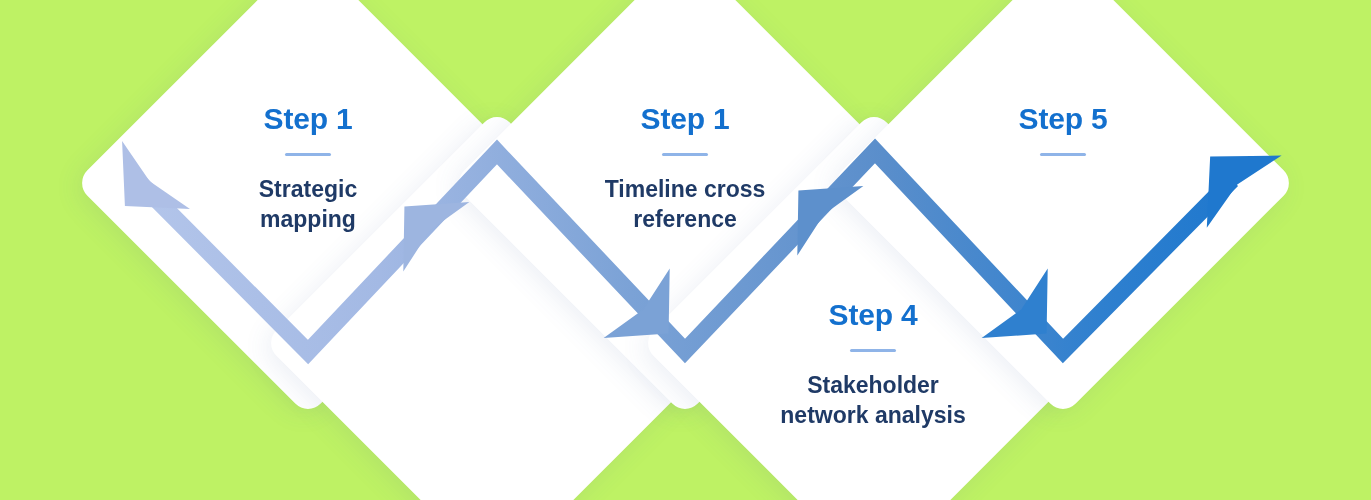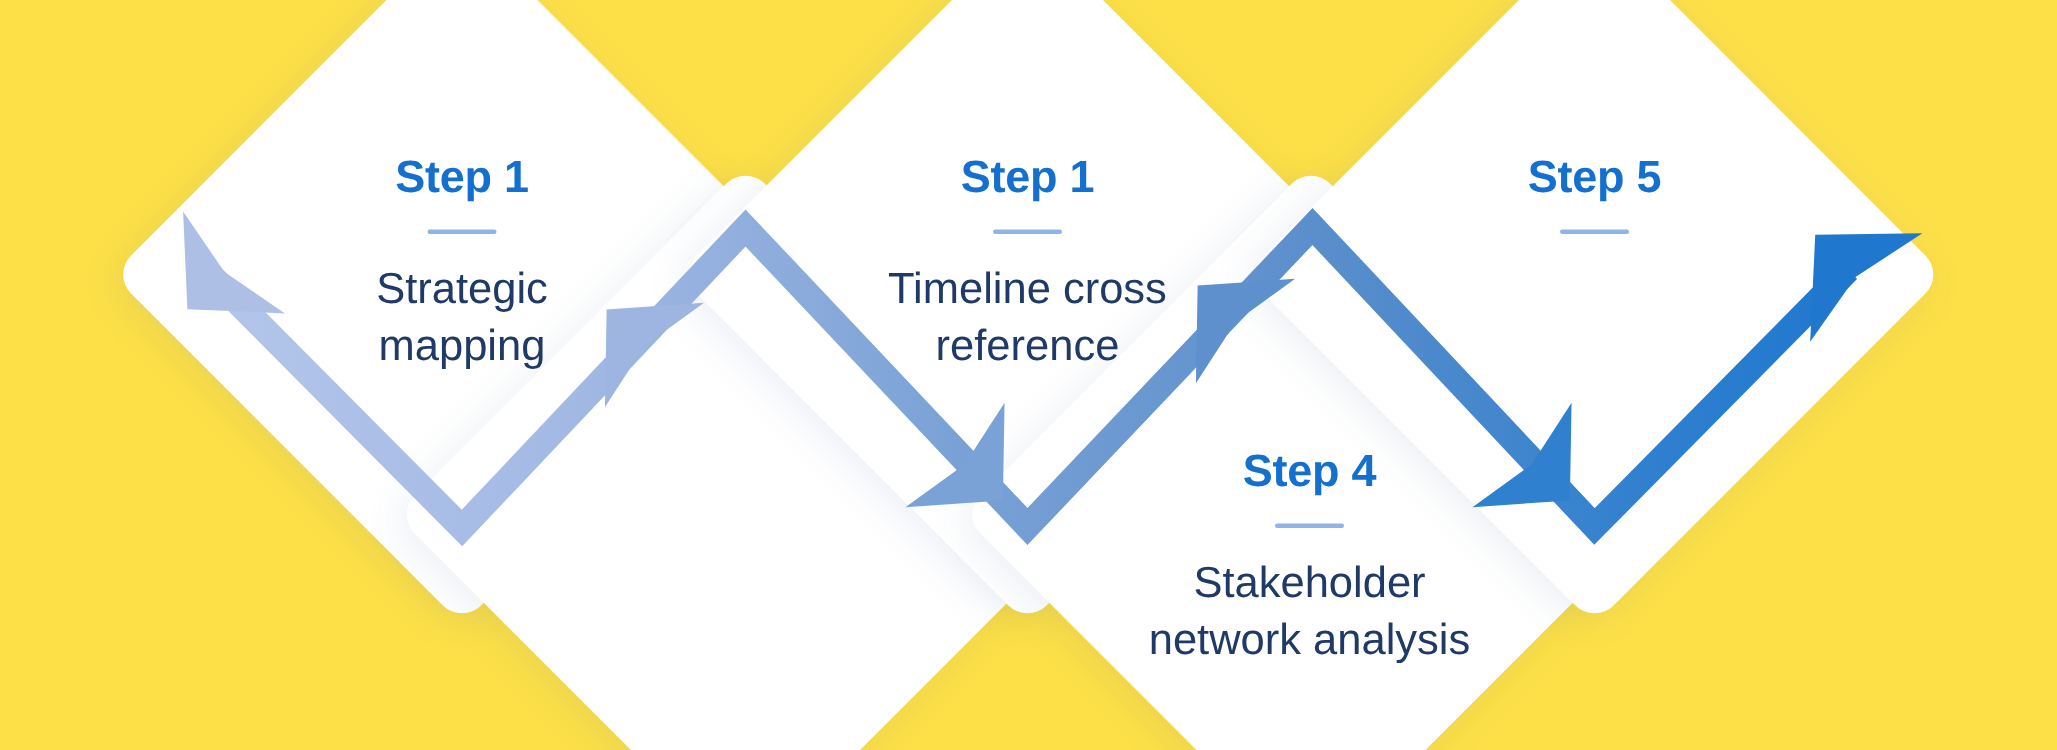--- a/index.html
+++ b/index.html
@@ -11,21 +11,21 @@
     width: 1371px;
     height: 500px;
     background: #f4f5f8;
     font-family: "Liberation Sans", sans-serif;
     overflow: hidden;
   }
   #infographic {
     position: relative;
     width: 1371px;
     height: 500px;
-    background: #fde047;
+    background: #bef264;
   }
   
   .diamond {
     position: absolute;
     width: 330px;
     height: 330px;
     background: #ffffff;
     border-radius: 18px;
     transform: rotate(45deg);
     box-shadow: 0 6px 26px rgba(70, 100, 160, 0.10);
@@ -52,22 +52,22 @@
     white-space: nowrap;
   }
   .divider {
     width: 46px;
     height: 3px;
     border-radius: 2px;
     background: #8fb4e8;
     margin: 19px 0 18px 0;
   }
   .step-desc {
-    font-size: 29px;
-    font-weight: normal;
+    font-size: 23px;
+    font-weight: bold;
     color: #1f3a66;
     line-height: 1.32;
     white-space: pre-line;
   }
   
   #diamond-1 { left: 143px; top: 18px; }
   #diamond-3 { left: 520px; top: 18px; }
   #diamond-5 { left: 898px; top: 18px; }
   
   #diamond-2 { left: 332px; top: 178px; }

